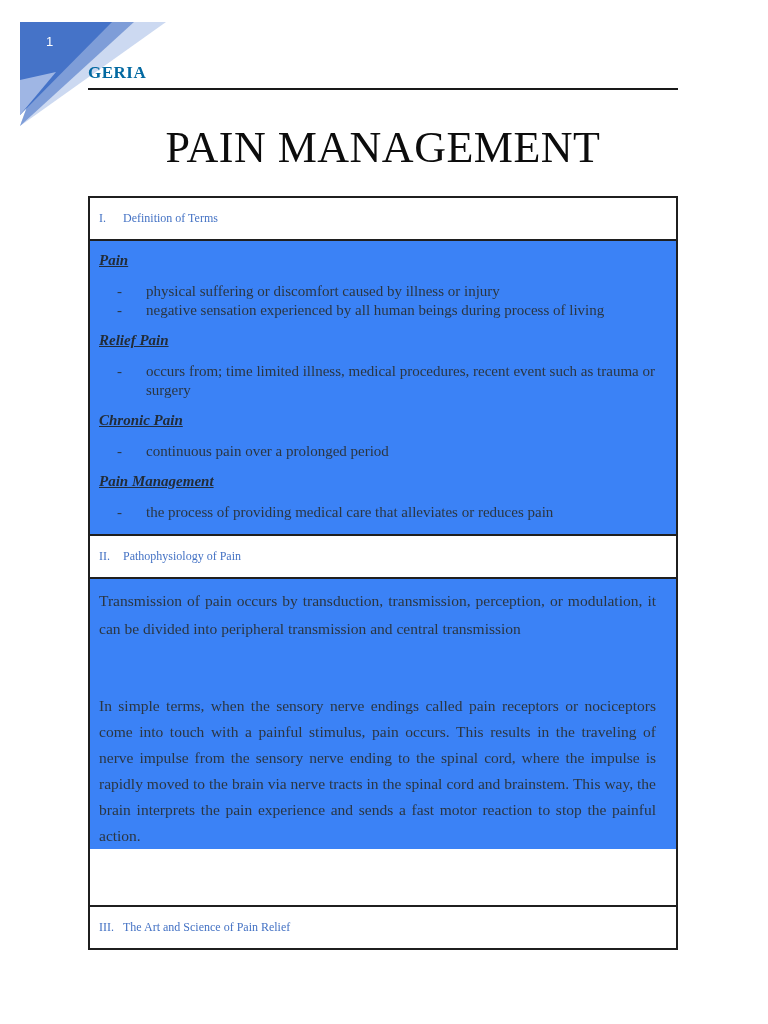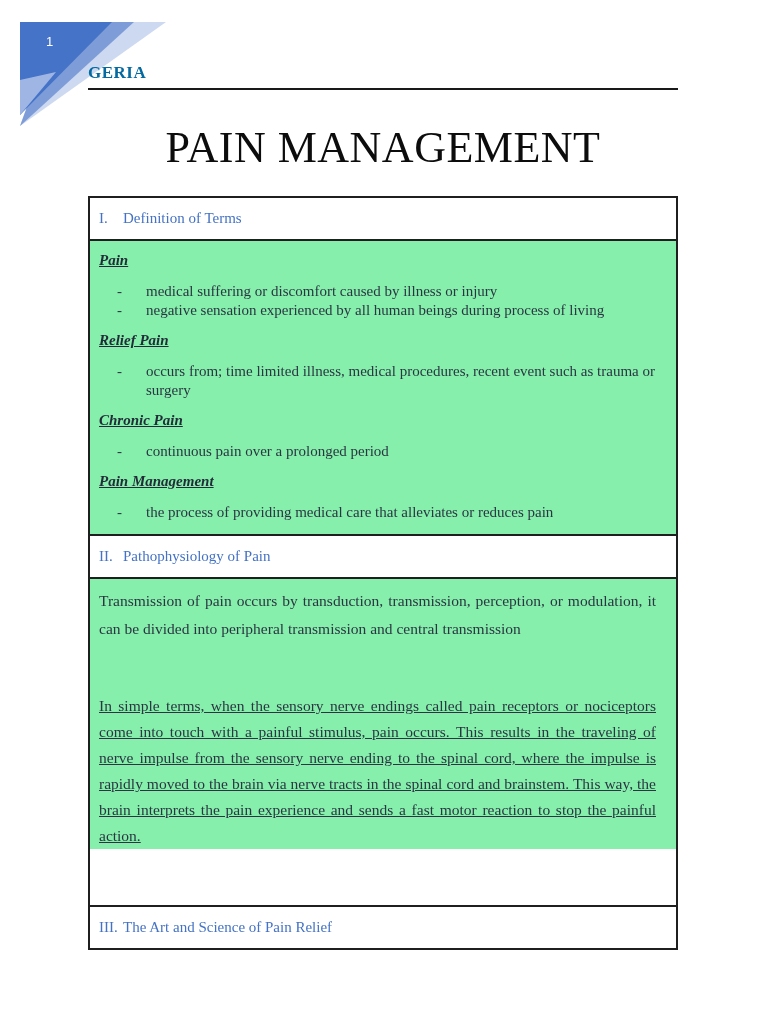--- a/index.html
+++ b/index.html
@@ -72,28 +72,28 @@
     width: 590px;
     border: 2px solid #1f1f1f;
     background: #ffffff;
   }
   .row { border-top: 2px solid #1f1f1f; }
   .row:first-child { border-top: none; }
 
   .sec-header {
     background: #ffffff;
     padding: 9px 8px 10px 9px;
-    font-size: 15px;
+    font-size: 12px;
     color: #4472c4;
     line-height: 22px;
   }
   .sec-num { display: inline-block; min-width: 24px; }
 
   .sec-body {
-    background: #86efac;
+    background: #3b82f6;
     color: #2b3642;
   }
 
   
   .definitions { padding: 10px 12px 12px 9px; font-size: 15px; }
   .term-group + .term-group { margin-top: 11px; }
   .term-label {
     font-weight: bold;
     font-style: italic;
     text-decoration: underline;
@@ -108,21 +108,21 @@
   }
   .bullet .marker {
     position: absolute;
     left: 18px;
   }
 
   
   .patho { padding: 8px 20px 0 9px; font-size: 15.5px; }
   .patho p { text-align: justify; }
   .patho-p1 { line-height: 28px; }
-  .patho-p2 { line-height: 26px; margin-top: 50px; margin-bottom: 56px; text-decoration: underline; }
+  .patho-p2 { line-height: 26px; margin-top: 50px; margin-bottom: 56px; }
 </style>
 </head>
 <body>
 
 <div class="page">
 
   <svg class="corner-decoration" viewBox="0 0 146 104" aria-hidden="true">
     <polygon points="38,0 146,0 0,104" fill="#ccd9f1"></polygon>
     <polygon points="38,0 114,0 0,104" fill="#7e9dd8"></polygon>
     <polygon points="0,0 92,0 0,93" fill="#4573c8"></polygon>
@@ -140,21 +140,21 @@
     <div class="row sec-header">
       <span class="sec-num">I.</span><span>Definition of Terms</span>
     </div>
 
     <div class="row sec-body definitions">
 
       <div class="term-group">
         <div class="term-label">Pain</div>
         <div class="bullet">
           <span class="marker">-</span>
-          <span>medical suffering or discomfort caused by illness or injury</span>
+          <span>physical suffering or discomfort caused by illness or injury</span>
         </div>
         <div class="bullet">
           <span class="marker">-</span>
           <span>negative sensation experienced by all human beings during process of living</span>
         </div>
       </div>
 
       <div class="term-group">
         <div class="term-label">Relief Pain</div>
         <div class="bullet">

